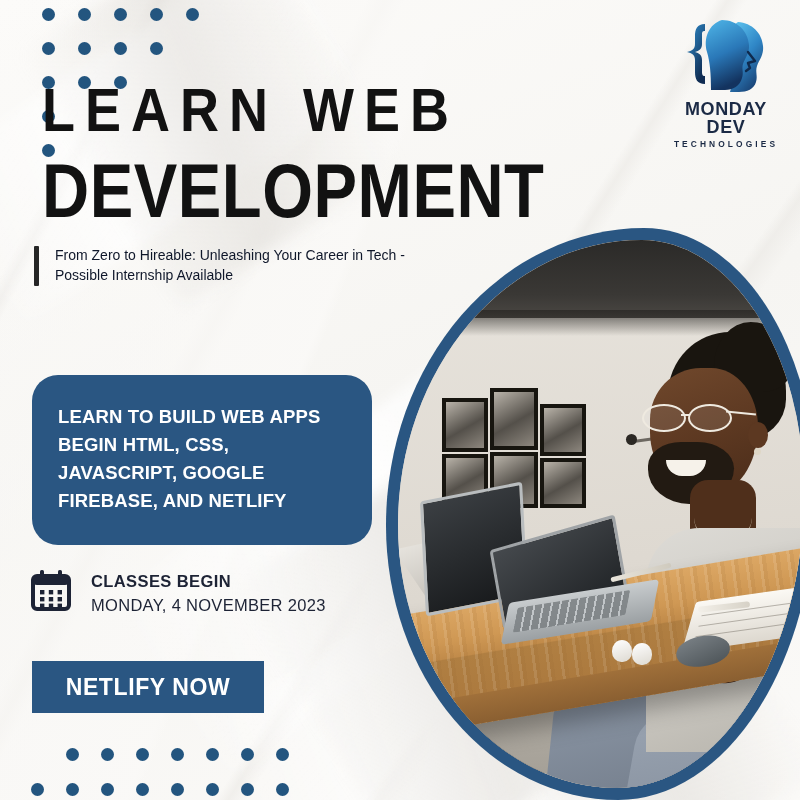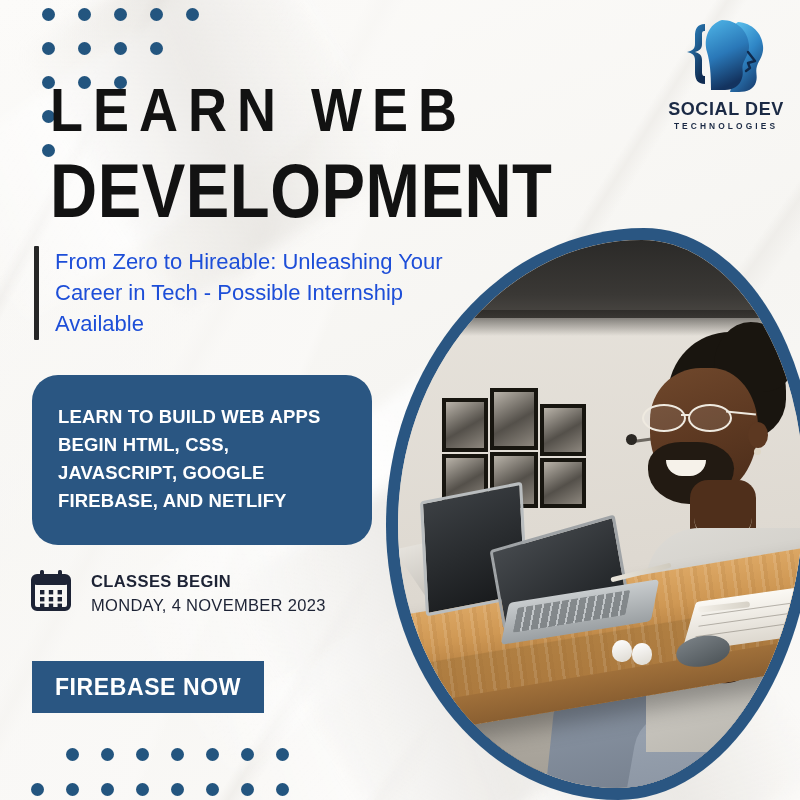--- a/index.html
+++ b/index.html
@@ -310,21 +310,21 @@
   .dot {
     position: absolute;
     width: 13px; height: 13px;
     border-radius: 50%;
     background: #23557f;
   }
 
   
   .headline {
     position: absolute;
-    left: 50px;
+    left: 42px;
     top: 78px;
     width: 600px;
   }
   .hl-line1 {
     font-size: 54px;
     font-weight: 700;
     letter-spacing: 10px;
     color: #121212;
     line-height: 1.05;
     white-space: nowrap;
@@ -352,23 +352,23 @@
     display: flex;
   }
   .sub-bar {
     width: 5px;
     background: #262626;
     flex: 0 0 5px;
     margin-right: 16px;
     border-radius: 1px;
   }
   .subtitle {
-    font-size: 22px;
+    font-size: 14px;
     line-height: 1.42;
-    color: #1d4ed8;
+    color: #0f172a;
     font-weight: 400;
   }
 
   
   .info-card {
     position: absolute;
     left: 32px;
     top: 375px;
     width: 340px;
     padding: 28px 28px 30px 26px;
@@ -623,21 +623,21 @@
           <rect x="30.6" y="36.6" width="4.4" height="4.4"></rect>
         </g>
       </svg>
     </span>
     <span class="classes-text">
       <div class="classes-label">CLASSES BEGIN</div>
       <div class="classes-date">MONDAY, 4 NOVEMBER 2023</div>
     </span>
   </div>
 
-  <button class="register-btn">FIREBASE NOW</button>
+  <button class="register-btn">NETLIFY NOW</button>
 
   <div class="logo">
     <span>
       <svg class="logo-mark" viewBox="0 0 124 76" aria-hidden="true">
         <defs>
           <linearGradient id="g1" x1="0" y1="0" x2="0.3" y2="1">
             <stop offset="0%" stop-color="#4fb6e8"></stop>
             <stop offset="55%" stop-color="#2a78b8"></stop>
             <stop offset="100%" stop-color="#13335f"></stop>
           </linearGradient>
@@ -661,17 +661,17 @@
                  L47 72 C47 56 46 44 43 34 C39 20 45 6 58 2 Z" fill="url(#g1)"></path>
 
         <path d="M84 34 L91 43 L84 45 L86 50 L82 53" fill="none" stroke="#0f2a4d" stroke-width="2.4" stroke-linecap="round" stroke-linejoin="round"></path>
 
         <path d="M41 6 C33 6 31 11 31 18 L31 26 C31 31 28 33 23 34
                  C28 35 31 37 31 42 L31 54 C31 61 33 66 41 66
                  L41 58 C38 58 38 56 38 52 L38 42 C38 37 35 35 31 34
                  C35 33 38 31 38 26 L38 18 C38 14 38 13 41 13 Z" fill="url(#g3)"></path>
       </svg>
     </span>
-    <div class="logo-name">SOCIAL DEV</div>
+    <div class="logo-name">MONDAY DEV</div>
     <div class="logo-sub">TECHNOLOGIES</div>
   </div>
 
 </div>
 
 </body></html>

